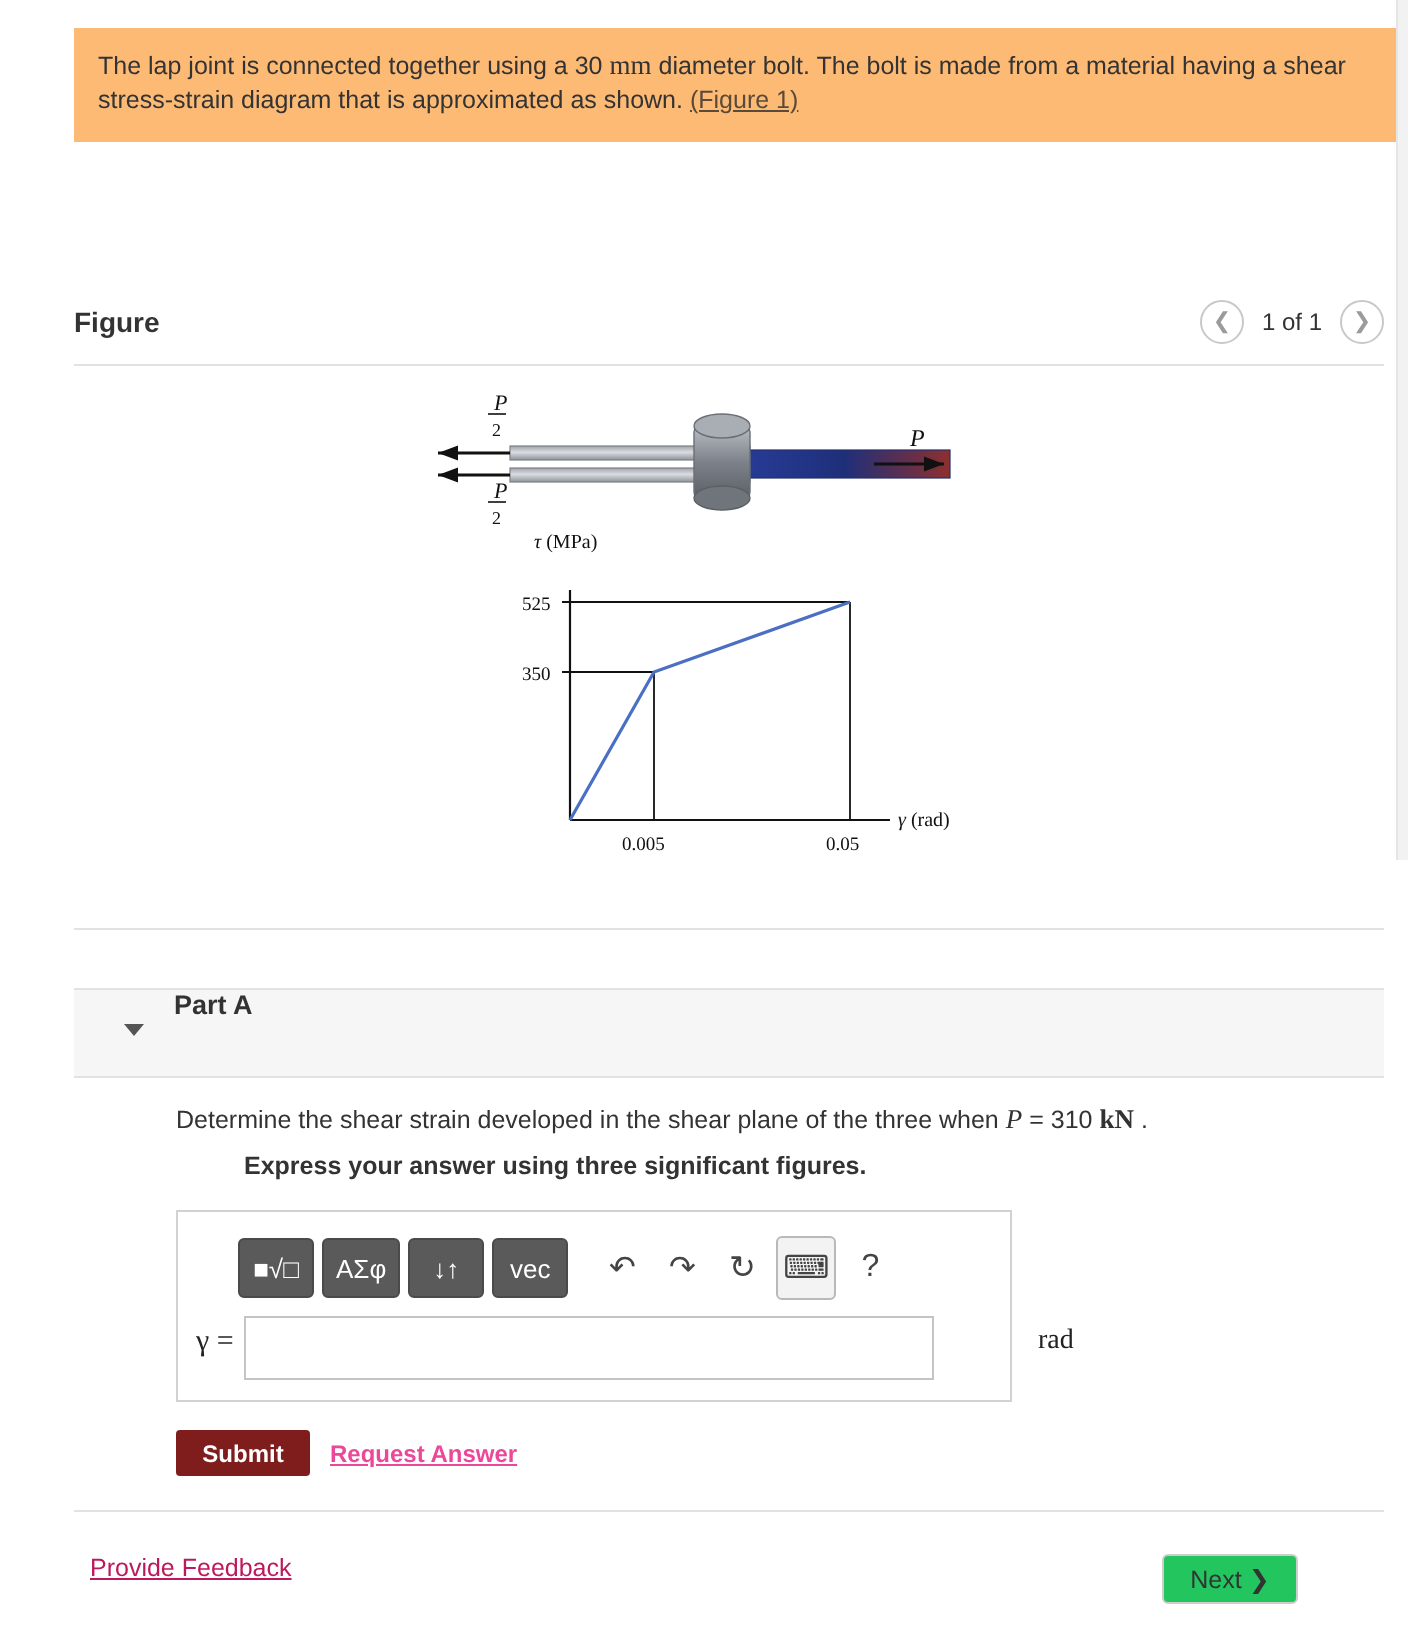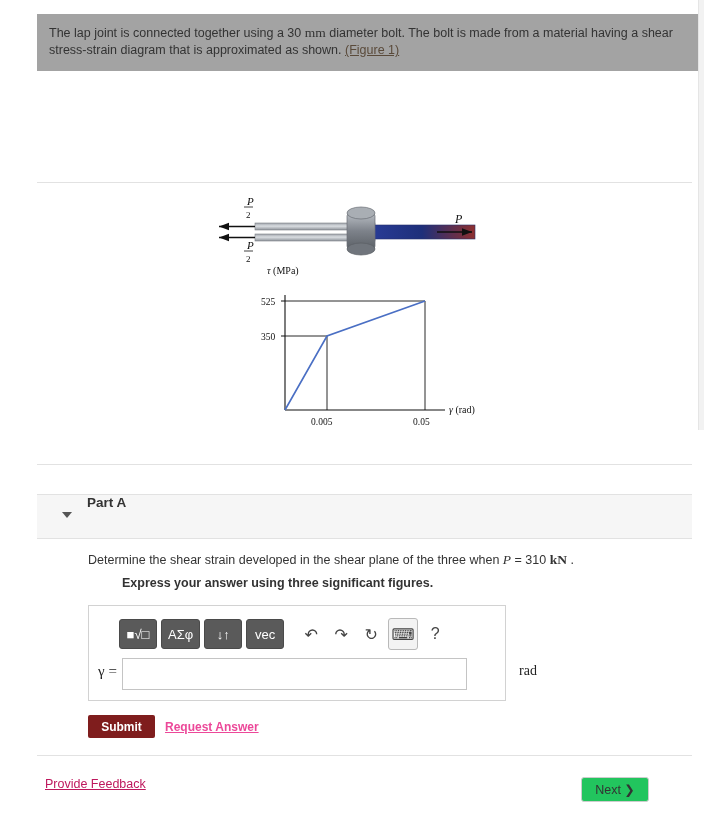--- a/index.html
+++ b/index.html
@@ -22,21 +22,21 @@
     height: 825px;
   }
   
   .problem-banner {
     position: absolute;
     left: 37px;
     top: 14px;
     width: 661px;
     padding: 10px 12px 12px 12px;
     box-sizing: border-box;
-    background: #a3a3a3;
+    background: #fdba74;
     color: #333333;
     font-size: 12.5px;
     line-height: 17px;
   }
   .mathvar {
     font-family: "Liberation Serif", serif;
     font-style: italic;
     font-size: 13.5px;
   }
   .mathunit {
@@ -296,20 +296,28 @@
 
   <div class="right-edge"></div>
 
   <div class="problem-banner">
     <span>The lap joint is connected together using a 30</span>
     <span class="mathunit">mm</span>
     <span>diameter bolt. The bolt is made from a material having a shear stress-strain diagram that is approximated as shown.</span>
     <span class="figure-link">(Figure 1)</span>
   </div>
 
+  <div class="figure-header">
+    <div class="figure-title">Figure</div>
+    <div class="pager">
+      <div class="pager-btn">❮</div>
+      <div class="pager-count">1 of 1</div>
+      <div class="pager-btn">❯</div>
+    </div>
+  </div>
   <div class="hr-light" style="top:182px;"></div>
 
   <div class="figure-area">
     <svg width="655" height="268" viewBox="0 0 655 268">
 
       <defs>
         <linearGradient id="plateGrad" x1="0" y1="0" x2="0" y2="1">
           <stop offset="0%" stop-color="#9fa4ab"></stop>
           <stop offset="45%" stop-color="#d9dde1"></stop>
           <stop offset="100%" stop-color="#8e939a"></stop>

